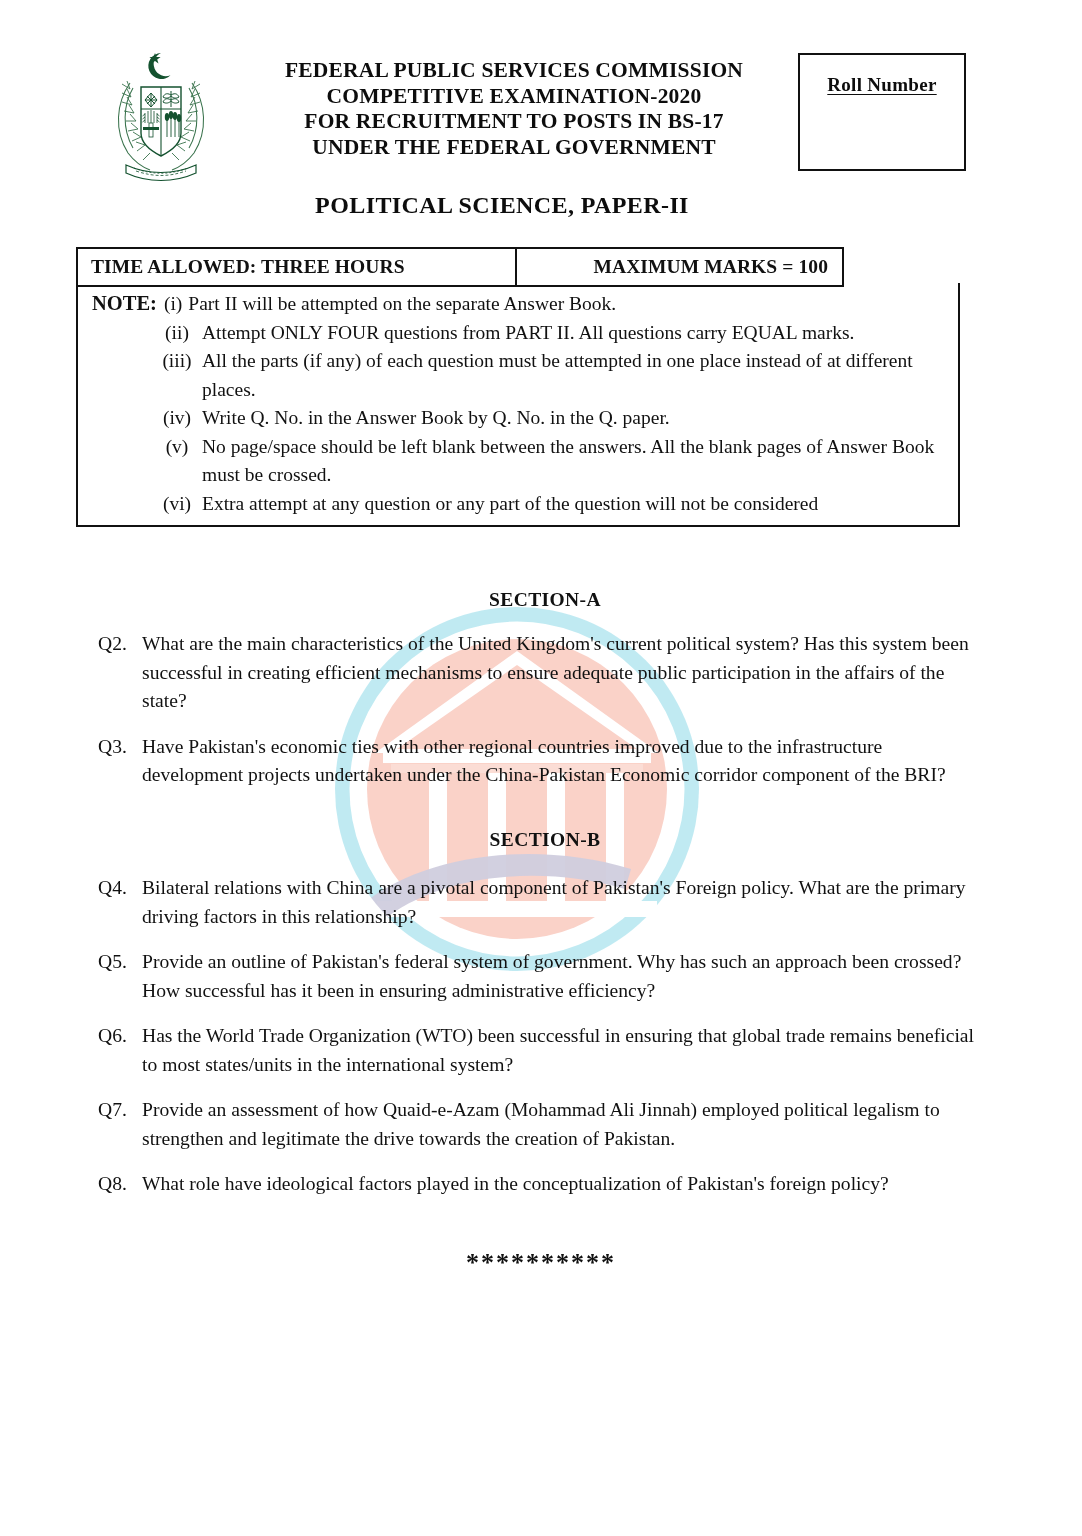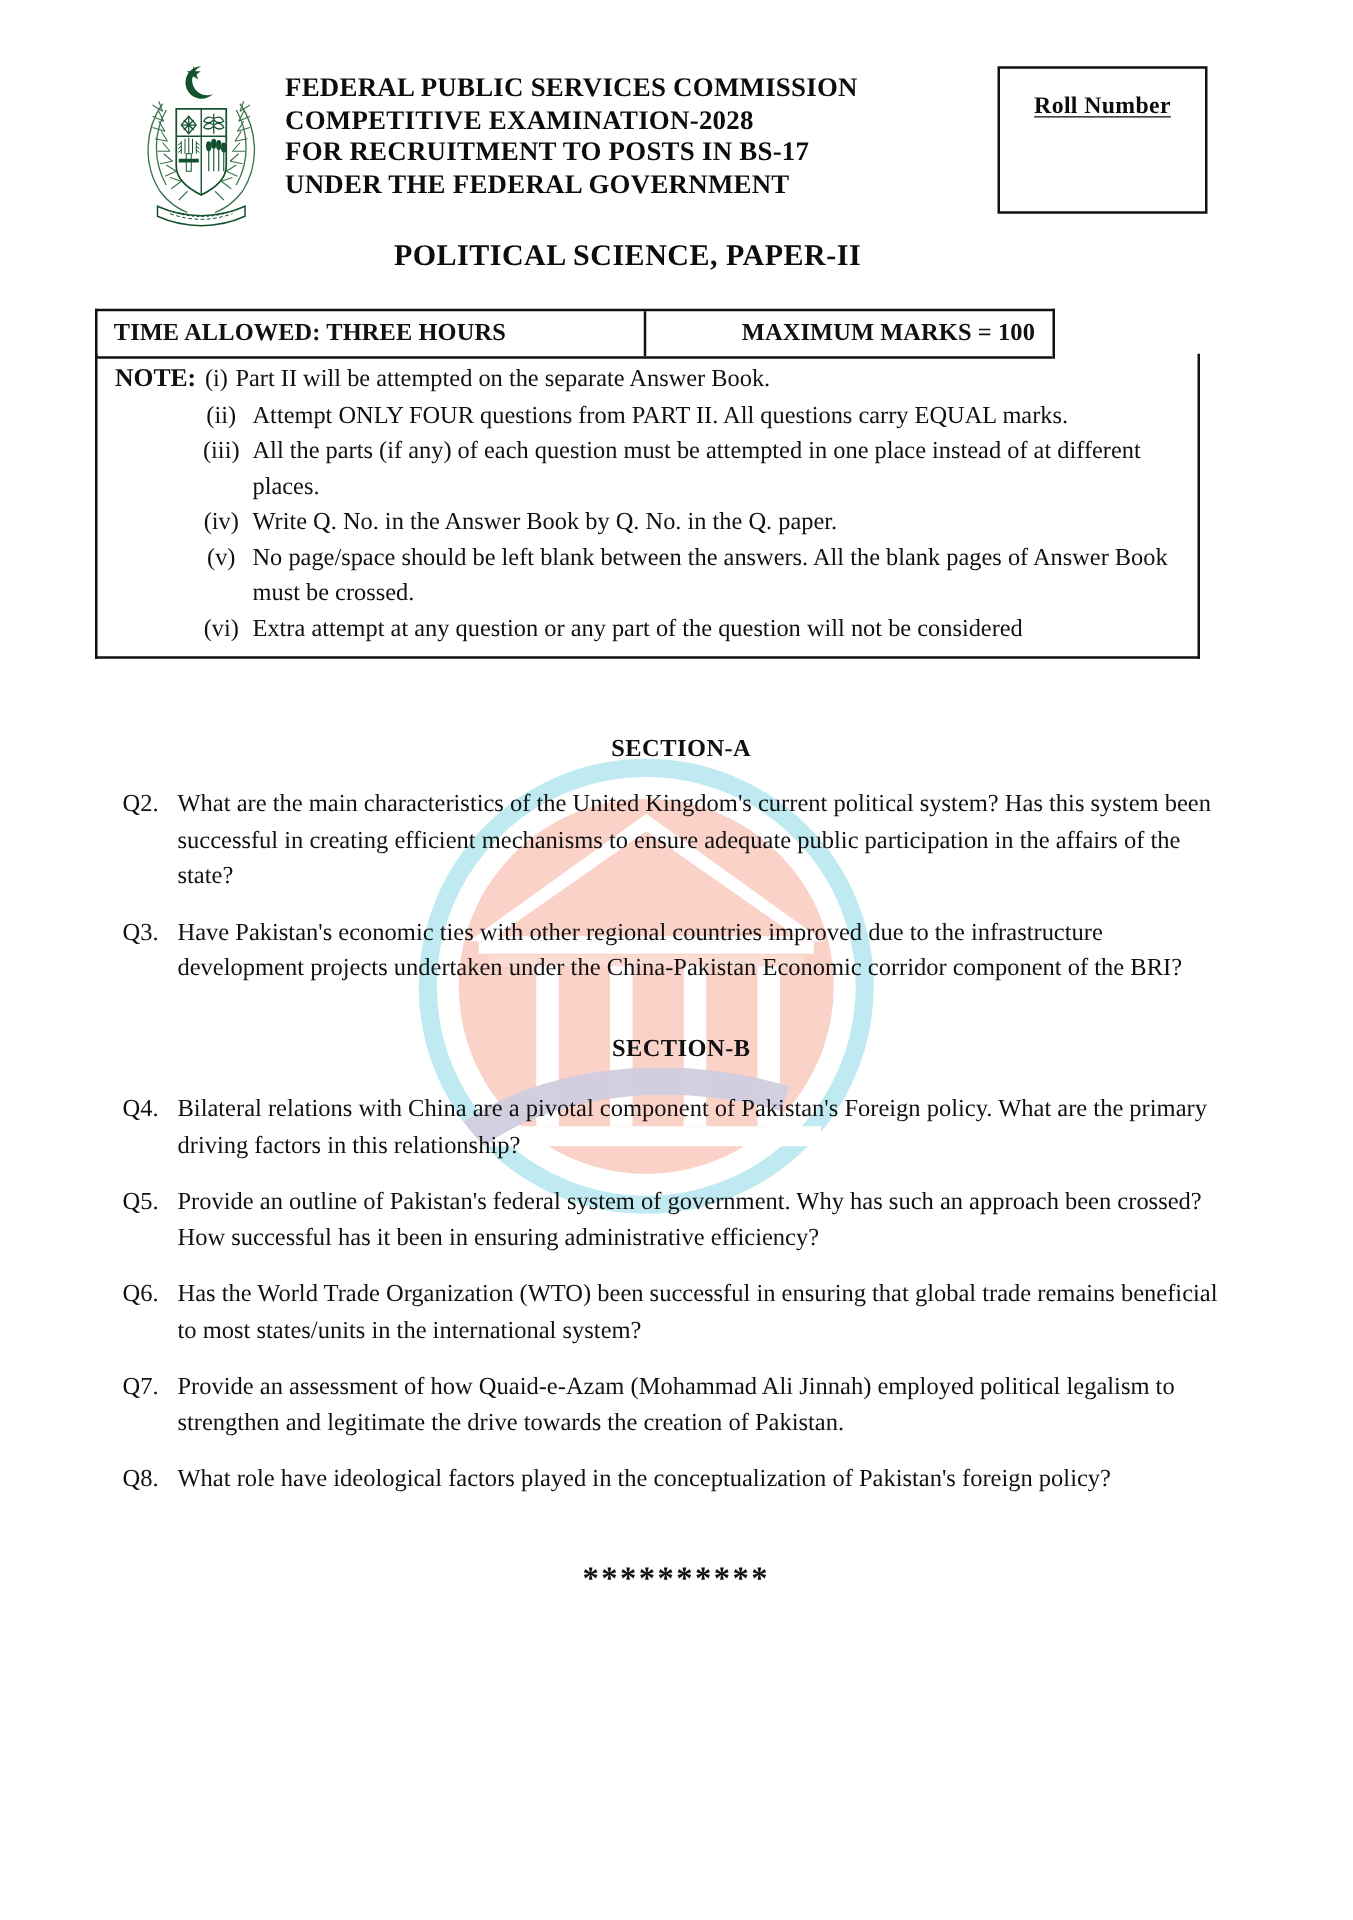--- a/index.html
+++ b/index.html
@@ -50,24 +50,24 @@
     position: absolute;
     left: 100px;
     top: 47px;
     width: 122px;
     height: 135px;
   }
   .emblem svg { display:block; width:100%; height:100%; }
 
   .title-block {
     position: absolute;
-    left: 228px;
+    left: 244px;
     top: 58px;
     width: 540px;
-    text-align: left;
+    text-align: center;
   }
   .title-line {
     font-family: "Liberation Serif", "DejaVu Serif", serif;
     font-weight: bold;
     font-size: 21.5px;
     letter-spacing: 0.2px;
     line-height: 25.5px;
     white-space: nowrap;
     color: #0d0d0d;
   }
@@ -350,21 +350,21 @@
         <g>
           <path d="M26 118 C48 128 74 128 96 118 L96 126 C74 136 48 136 26 126 Z" fill="#ffffff" stroke="#14522f" stroke-width="1.2"></path>
           <path d="M34 121 C52 128 70 128 88 121" stroke="#14522f" stroke-width="0.8" fill="none" stroke-dasharray="2 2"></path>
           <path d="M36 124 C54 130 68 130 86 124" stroke="#14522f" stroke-width="0.8" fill="none" stroke-dasharray="3 2"></path>
         </g>
       </svg>
     </div>
 
     <div class="title-block">
       <div class="title-line">FEDERAL PUBLIC SERVICES COMMISSION</div>
-      <div class="title-line">COMPETITIVE EXAMINATION-2028</div>
+      <div class="title-line">COMPETITIVE EXAMINATION-2020</div>
       <div class="title-line">FOR RECRUITMENT TO POSTS IN BS-17</div>
       <div class="title-line">UNDER THE FEDERAL GOVERNMENT</div>
     </div>
 
     <div class="paper-title">POLITICAL SCIENCE, PAPER-II</div>
 
     <div class="roll-box">
       <div class="roll-label">Roll Number</div>
     </div>
   </div>

